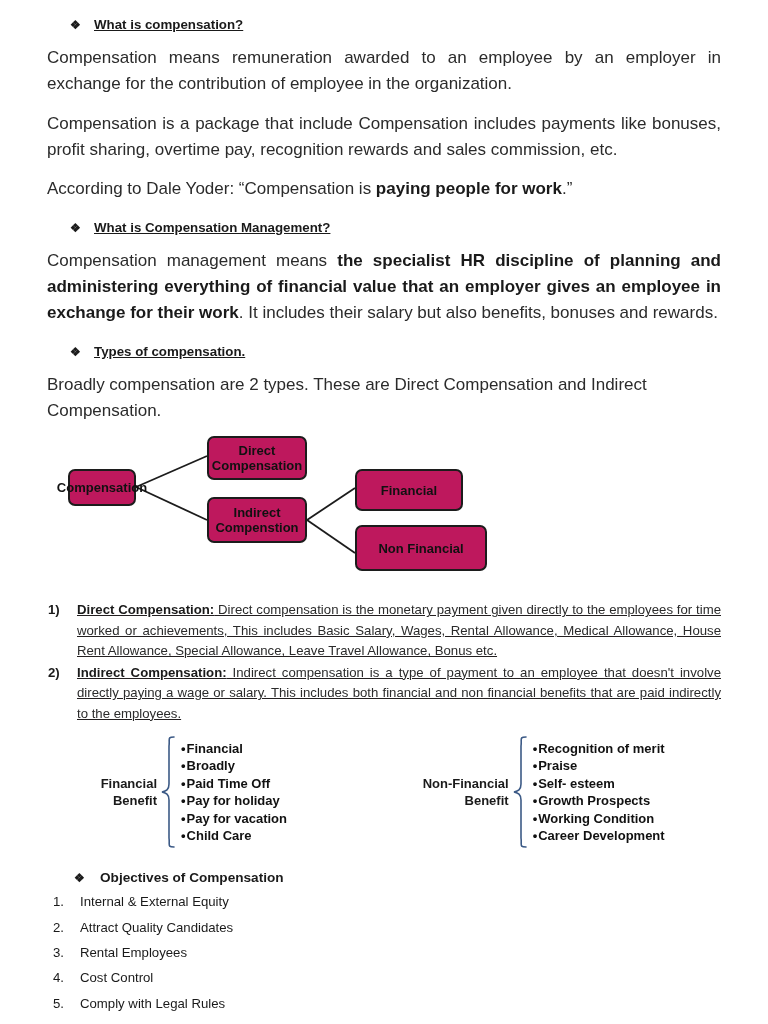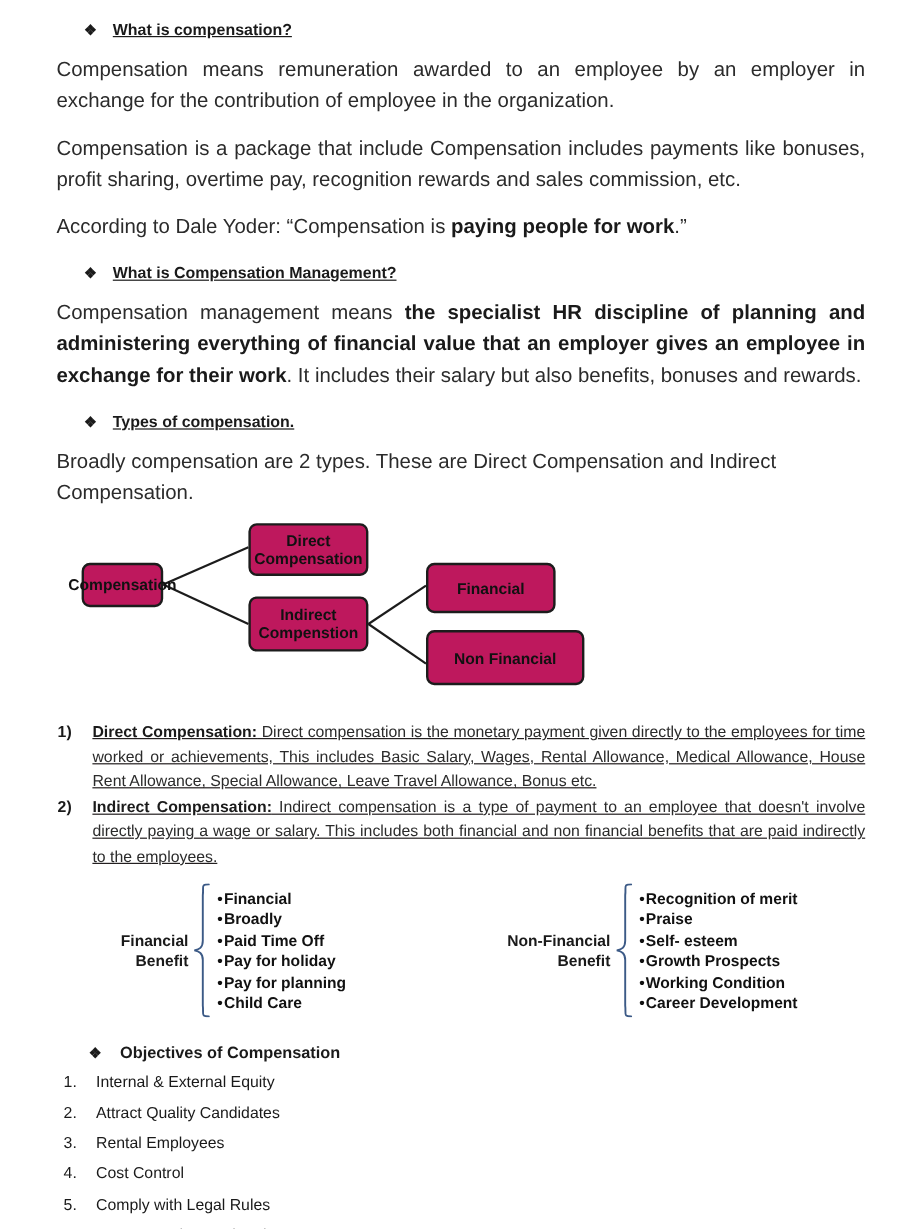--- a/index.html
+++ b/index.html
@@ -266,21 +266,21 @@
       <div class="blabel">Financial
 Benefit</div>
       <svg class="brace" viewBox="0 0 14 112" preserveAspectRatio="none">
         <path d="M13,1 C6,1 9,3 8,10 L8,48 C8,54 5,55 1,56 C5,57 8,58 8,64 L8,102 C9,109 6,111 13,111" fill="none" stroke="#3c5a86" stroke-width="1.6" stroke-linecap="round"></path>
       </svg>
       <ul class="blist">
         <li><span class="dot">•</span><span>Financial</span></li>
         <li><span class="dot">•</span><span>Broadly</span></li>
         <li><span class="dot">•</span><span>Paid Time Off</span></li>
         <li><span class="dot">•</span><span>Pay for holiday</span></li>
-        <li><span class="dot">•</span><span>Pay for planning</span></li>
+        <li><span class="dot">•</span><span>Pay for vacation</span></li>
         <li><span class="dot">•</span><span>Child Care</span></li>
       </ul>
     </div>
 
     <div class="bgroup right">
       <div class="blabel">Non-Financial
 Benefit</div>
       <svg class="brace" viewBox="0 0 14 112" preserveAspectRatio="none">
         <path d="M13,1 C6,1 9,3 8,10 L8,48 C8,54 5,55 1,56 C5,57 8,58 8,64 L8,102 C9,109 6,111 13,111" fill="none" stroke="#3c5a86" stroke-width="1.6" stroke-linecap="round"></path>
       </svg>

